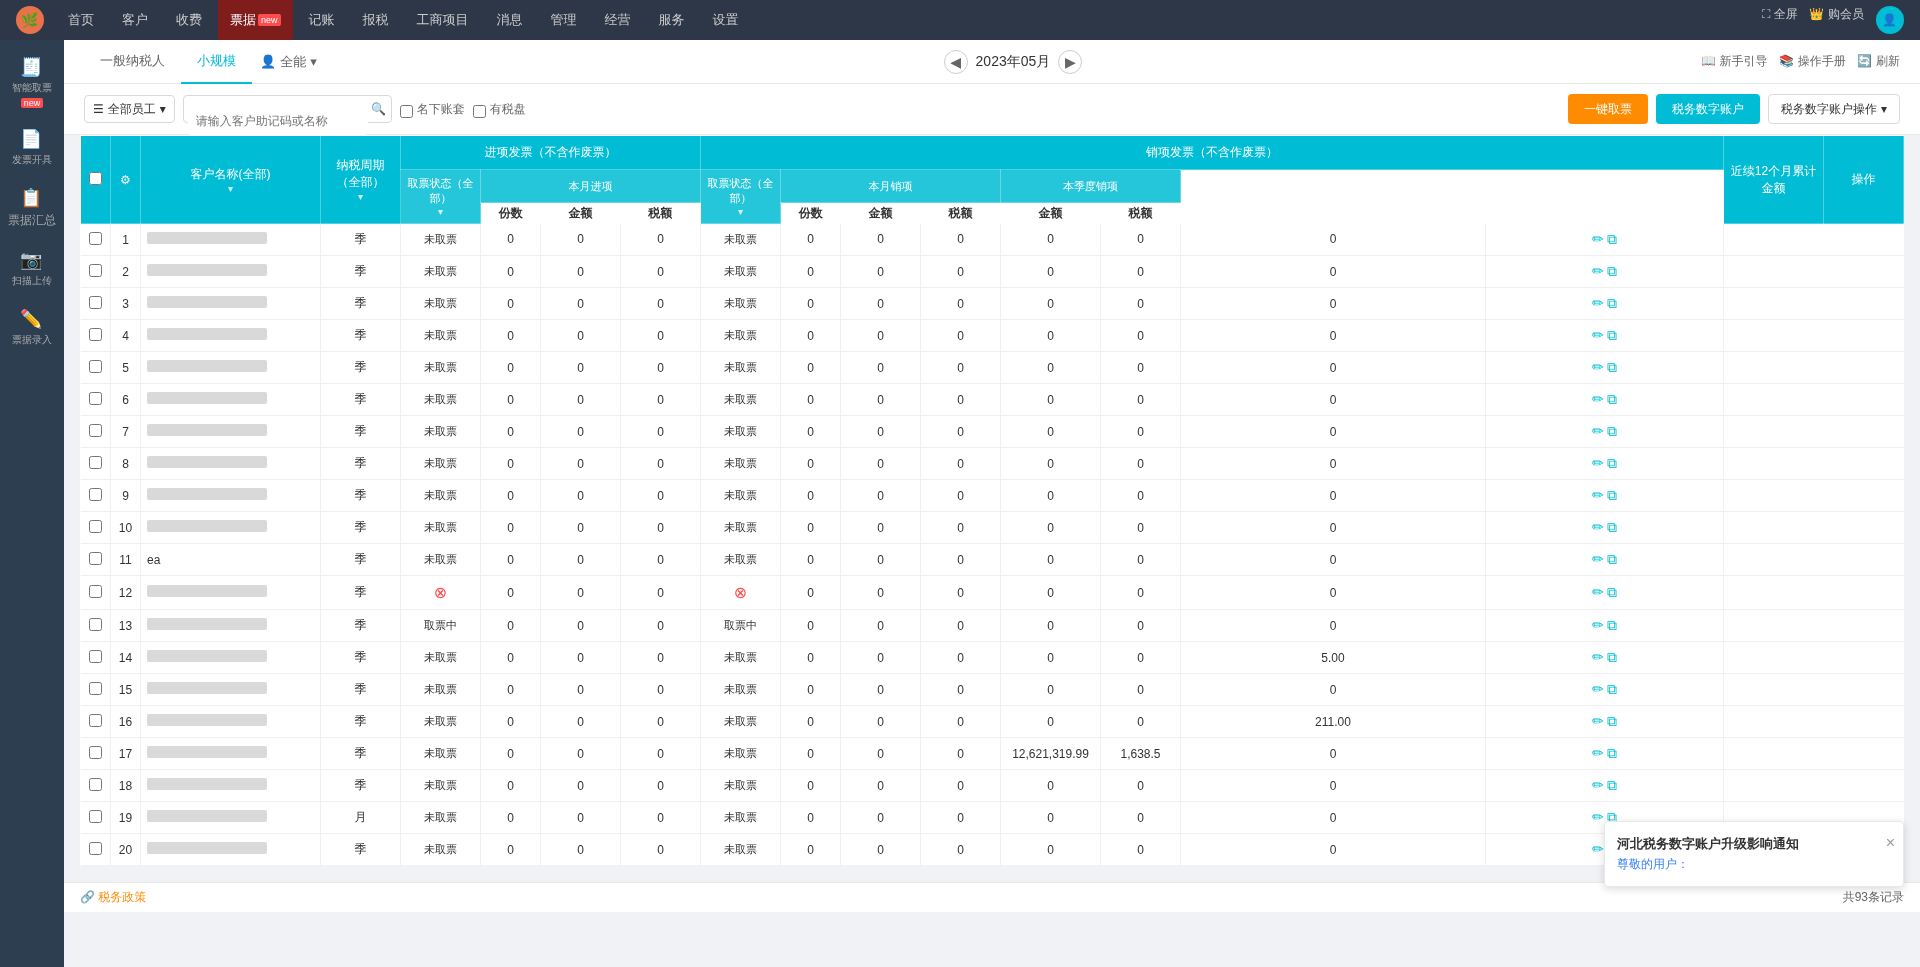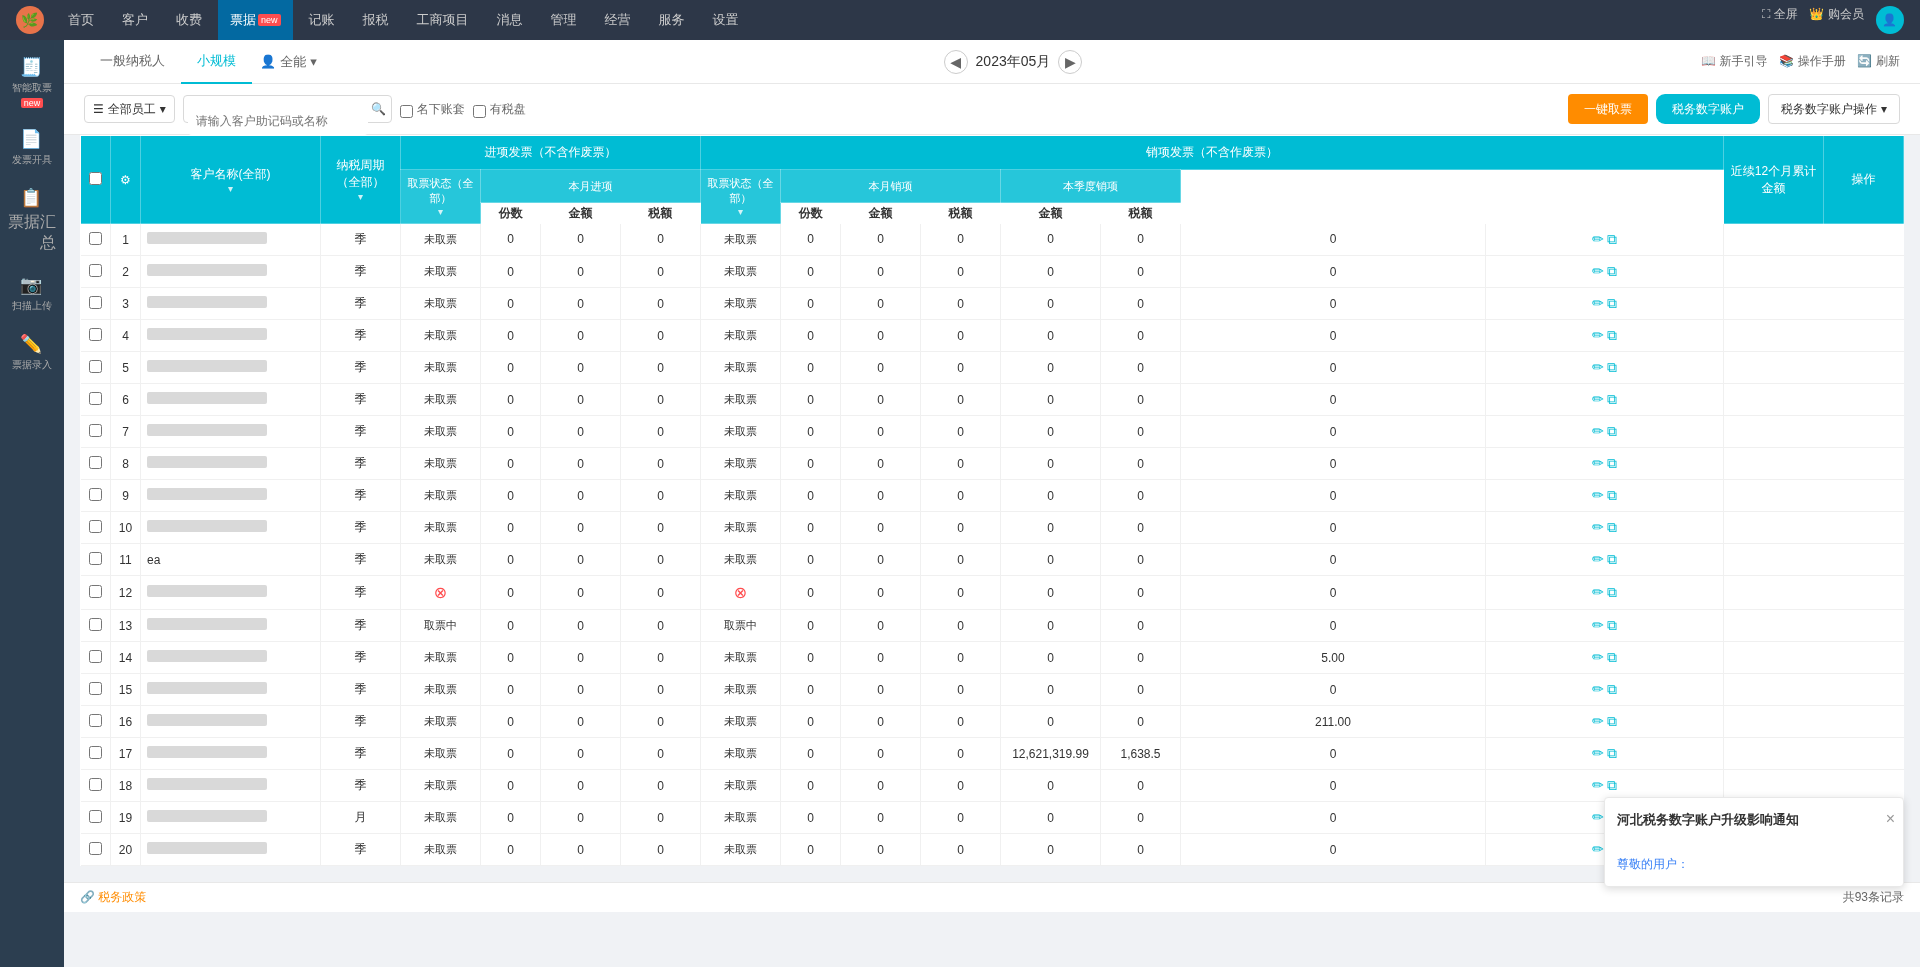--- a/index.html
+++ b/index.html
@@ -2,21 +2,21 @@
 <html><head>
   <meta charset="utf-8">
   <style>
     * { margin: 0; padding: 0; box-sizing: border-box; }
     body { font-family: "Microsoft YaHei", sans-serif; font-size: 12px; background: #f0f2f5; color: #333; width: 1920px; min-height: 967px; overflow-x: hidden; }
 
     
     .top-nav { background: #2d3748; height: 40px; display: flex; align-items: center; padding: 0 16px; gap: 4px; }
     .top-nav .logo { width: 28px; height: 28px; background: #e8734a; border-radius: 50%; display: flex; align-items: center; justify-content: center; color: white; font-size: 14px; margin-right: 8px; }
     .nav-item { color: #ccc; padding: 0 12px; height: 40px; display: flex; align-items: center; cursor: pointer; font-size: 13px; }
-    .nav-item.active { color: white; background: #0369a1; }
+    .nav-item.active { color: white; background: #7f1d1d; }
     .nav-item .badge { background: #ff4d4f; color: white; font-size: 9px; padding: 1px 3px; border-radius: 2px; margin-left: 2px; }
     .top-nav-right { margin-left: auto; display: flex; align-items: flex-start; gap: 12px; color: #ccc; font-size: 12px; }
     .top-nav-right span { cursor: pointer; }
     .avatar { width: 28px; height: 28px; background: #00bcd4; border-radius: 50%; display: flex; align-items: center; justify-content: center; color: white; }
 
     
     .layout { display: flex; height: calc(967px - 40px); }
     .sidebar { width: 64px; background: #2c3e50; display: flex; flex-direction: column; align-items: center; padding-top: 8px; gap: 4px; flex-shrink: 0; }
     .sidebar-item { width: 56px; display: flex; flex-direction: column; align-items: center; padding: 8px 4px; cursor: pointer; color: #aaa; font-size: 11px; gap: 3px; border-radius: 4px; }
     .sidebar-icon { width: 22px; height: 22px; display: flex; align-items: center; justify-content: center; font-size: 18px; }
@@ -28,21 +28,21 @@
     .sub-nav-item.active { color: #00bcd4; border-bottom: 2px solid #00bcd4; font-weight: 500; }
     .sub-nav-dropdown { display: flex; align-items: center; gap: 4px; cursor: pointer; color: #666; font-size: 13px; padding: 0 8px; }
 
     
     .toolbar { background: white; padding: 10px 20px; display: flex; align-items: center; gap: 8px; border-bottom: 1px solid #e8e8e8; }
     .toolbar-left { display: flex; align-items: center; gap: 8px; flex: 1; }
     .filter-select { border: 1px solid #d9d9d9; border-radius: 4px; padding: 4px 8px; font-size: 12px; display: flex; align-items: center; gap: 4px; cursor: pointer; background: white; height: 28px; }
     .search-input { border: 1px solid #d9d9d9; border-radius: 4px; padding: 4px 8px; font-size: 12px; width: 200px; height: 28px; outline: none; margin-top: 24px; }
     .checkbox-label { display: flex; align-items: flex-end; gap: 4px; font-size: 12px; color: #666; cursor: pointer; }
     .btn-orange { background: #ff8c00; color: white; border: none; border-radius: 4px; padding: 5px 16px; font-size: 12px; cursor: pointer; height: 30px; }
-    .btn-teal { background: #00bcd4; color: white; border: none; border-radius: 9px; padding: 5px 16px; font-size: 12px; cursor: pointer; height: 30px; }
+    .btn-teal { background: #00bcd4; color: white; border: none; border-radius: 4px; padding: 5px 16px; font-size: 12px; cursor: pointer; height: 30px; }
     .btn-outline { background: white; color: #333; border: 1px solid #d9d9d9; border-radius: 4px; padding: 5px 12px; font-size: 12px; cursor: pointer; height: 30px; display: flex; align-items: center; gap: 4px; }
     .toolbar-right { display: flex; align-items: center; gap: 8px; }
     .date-arrow { width: 24px; height: 24px; border-radius: 50%; border: 1px solid #ccc; display: flex; align-items: center; justify-content: center; cursor: pointer; color: #666; font-size: 14px; }
     .sub-nav-date-area { margin-left: auto; display: flex; align-items: center; gap: 8px; }
 
     
     .table-container { padding: 0 16px 16px; overflow: auto; }
     table { border-collapse: collapse; width: 100%; background: white; font-size: 12px; }
     thead tr:first-child th { background: #00bcd4; color: white; text-align: center; padding: 8px 4px; font-weight: 500; border: 1px solid rgba(255,255,255,0.3); }
     thead tr:nth-child(2) th { background: #26c6da; color: white; text-align: center; padding: 6px 4px; font-weight: 400; border: 1px solid rgba(255,255,255,0.3); font-size: 11px; }
@@ -53,21 +53,21 @@
     .blurred-lg { min-width: 120px; }
     .status-tag { font-size: 11px; color: #333; }
     .status-error { color: #ff4d4f; font-size: 16px; }
     .edit-icon { color: #00bcd4; cursor: pointer; font-size: 14px; }
     .copy-icon { color: #00bcd4; cursor: pointer; font-size: 14px; }
     .footer-bar { background: white; border-top: 1px solid #e8e8e8; padding: 6px 16px; display: flex; align-items: center; gap: 8px; font-size: 12px; color: #ff8c00; }
     .record-count { margin-left: auto; color: #666; }
 
     
     .notification-popup { position: fixed; right: 16px; bottom: 80px; width: 300px; background: white; border: 1px solid #e8e8e8; border-radius: 4px; padding: 12px; box-shadow: 0 2px 8px rgba(0,0,0,0.15); font-size: 12px; line-height: 1.6; }
-    .notification-title { font-weight: bold; font-size: 13px; margin-bottom: 24px; }
+    .notification-title { font-weight: bold; font-size: 13px; margin-bottom: 0; }
     .notification-close { position: absolute; top: 8px; right: 8px; cursor: pointer; color: #999; font-size: 16px; }
     .notification-popup p { color: #3b82f6; }
 
     .th-filter { font-size: 10px; color: rgba(255,255,255,0.8); }
 
     .page-wrapper { position: relative; }
     .sub-header { background: white; padding: 0 20px; display: flex; align-items: center; height: 44px; border-bottom: 1px solid #e8e8e8; }
   </style>
 </head>
 <body>
@@ -105,21 +105,21 @@
         <div class="sidebar-icon">🧾</div>
         <span style="font-size:10px;text-align:center;color:#aaa;">智能取票</span>
         <span class="new-badge">new</span>
       </div>
       <div class="sidebar-item">
         <div class="sidebar-icon">📄</div>
         <span style="font-size:10px;text-align:center;color:#aaa;">发票开具</span>
       </div>
       <div class="sidebar-item">
         <div class="sidebar-icon">📋</div>
-        <span style="font-size:16px;text-align:right;color:#aaa;">票据汇总</span>
+        <span style="font-size:12px;text-align:center;color:#aaa;">票据汇总</span>
       </div>
       <div class="sidebar-item">
         <div class="sidebar-icon">📷</div>
         <span style="font-size:10px;text-align:center;color:#aaa;">扫描上传</span>
       </div>
       <div class="sidebar-item">
         <div class="sidebar-icon">✏️</div>
         <span style="font-size:10px;text-align:center;color:#aaa;">票据录入</span>
       </div>
     </div>

